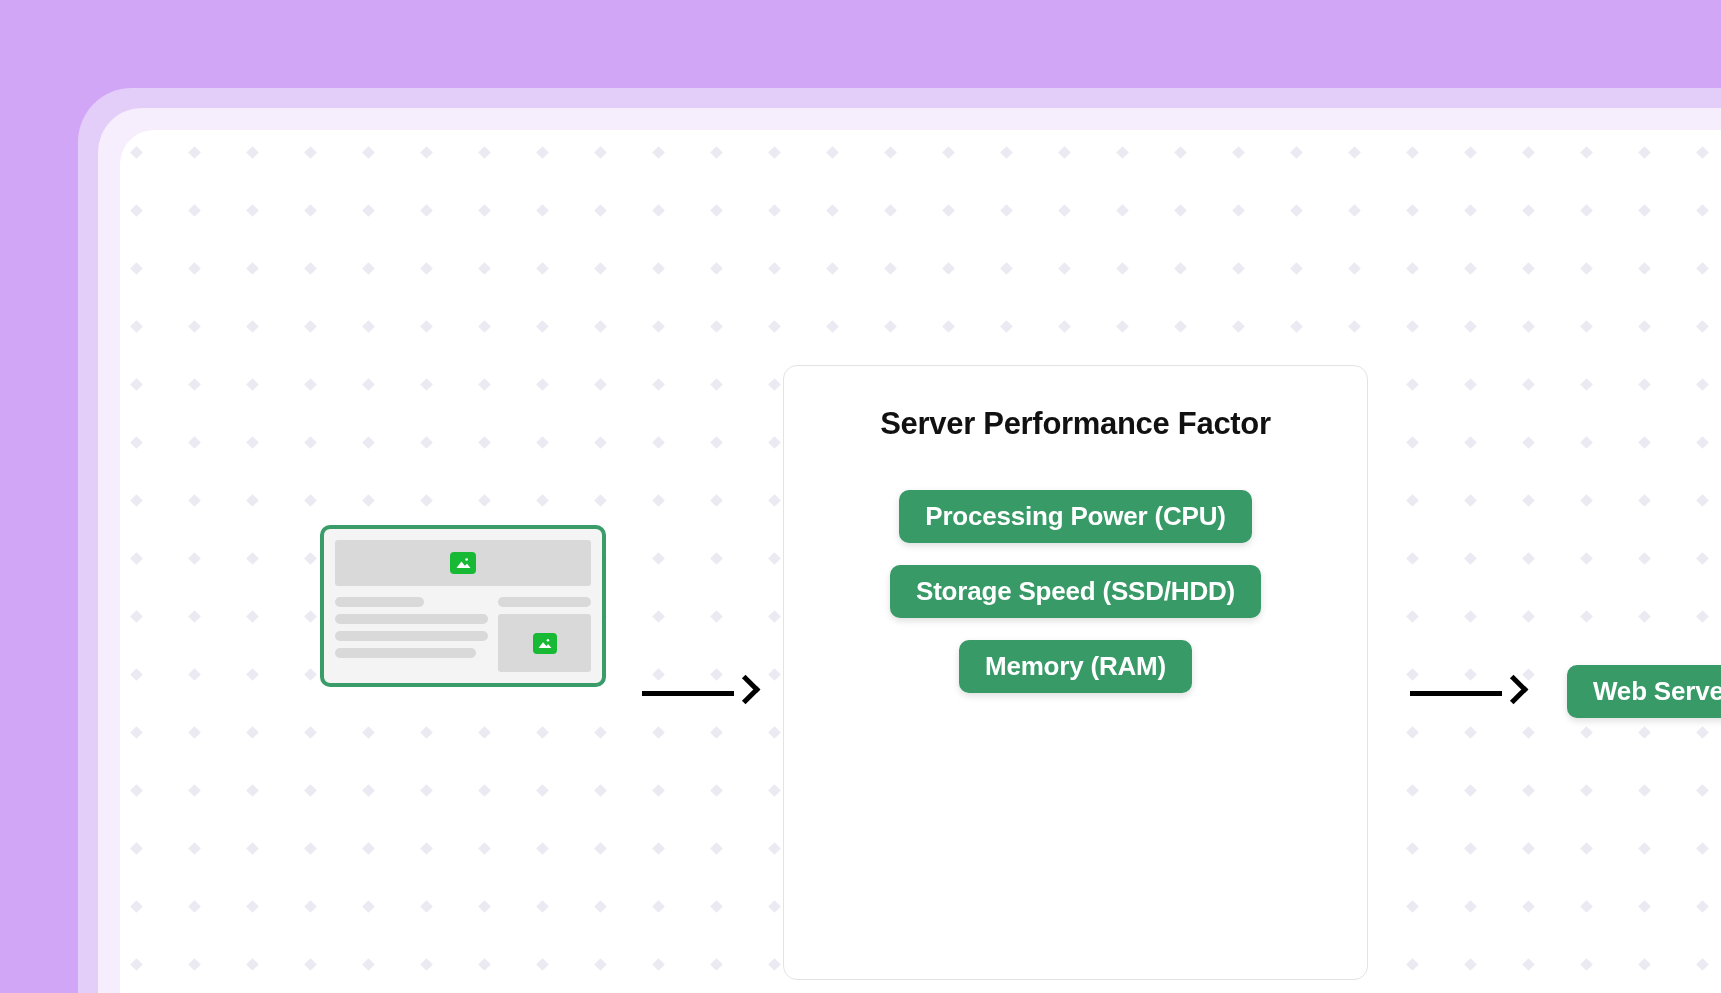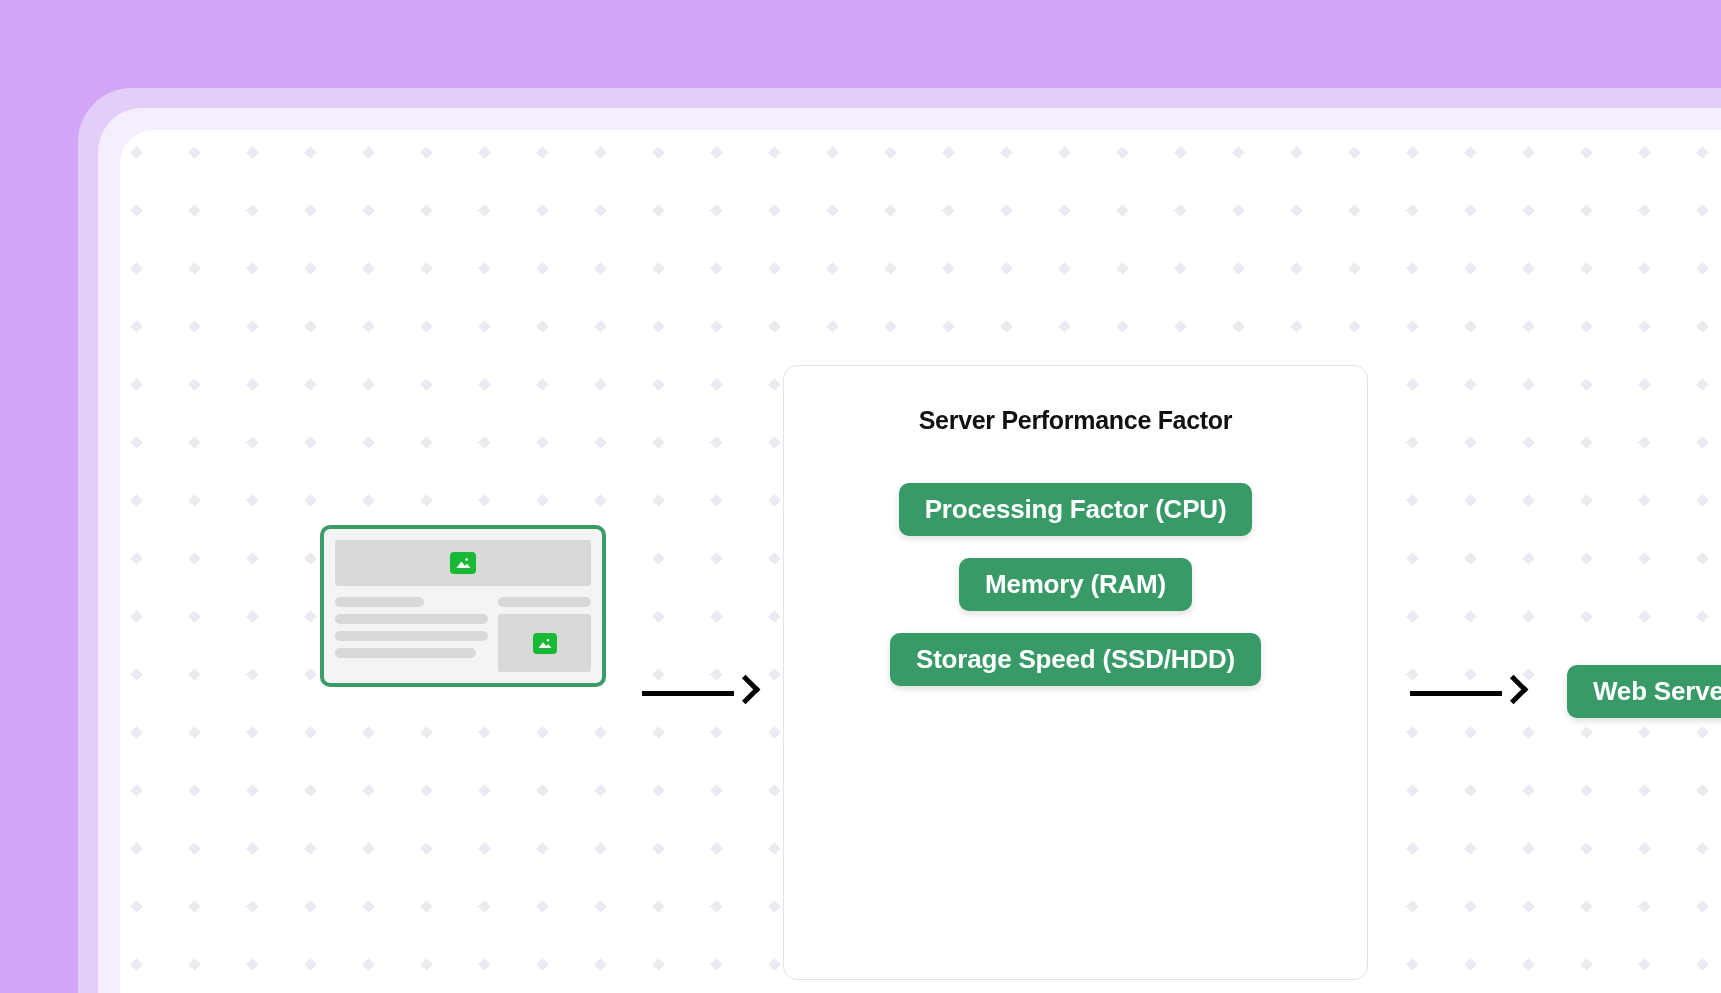--- a/index.html
+++ b/index.html
@@ -173,21 +173,21 @@
     height: 615px;
     background: #ffffff;
     border: 1px solid #e3e3e6;
     border-radius: 14px;
     display: flex;
     flex-direction: column;
     align-items: center;
     padding-top: 40px;
   }
   .factor-title {
-    font-size: 25px;
+    font-size: 31px;
     font-weight: 700;
     color: #111111;
     letter-spacing: -0.3px;
     margin-bottom: 48px;
   }
   .pill-list {
     display: flex;
     flex-direction: column;
     align-items: center;
     gap: 22px;
@@ -688,23 +688,23 @@
 
   <div class="arrow arrow-1">
     <div class="shaft"></div>
     <div class="head"></div>
   </div>
 
   <div class="factor-card">
     <div class="factor-title">Server Performance Factor</div>
 
     <div class="pill-list">
-      <div class="pill">Processing Factor (CPU)</div>
+      <div class="pill">Processing Power (CPU)</div>
+      <div class="pill">Storage Speed (SSD/HDD)</div>
       <div class="pill">Memory (RAM)</div>
-      <div class="pill">Storage Speed (SSD/HDD)</div>
     </div>
   </div>
 
   <div class="arrow arrow-2">
     <div class="shaft"></div>
     <div class="head"></div>
   </div>
 
   <div class="web-server">Web Server</div>
 

